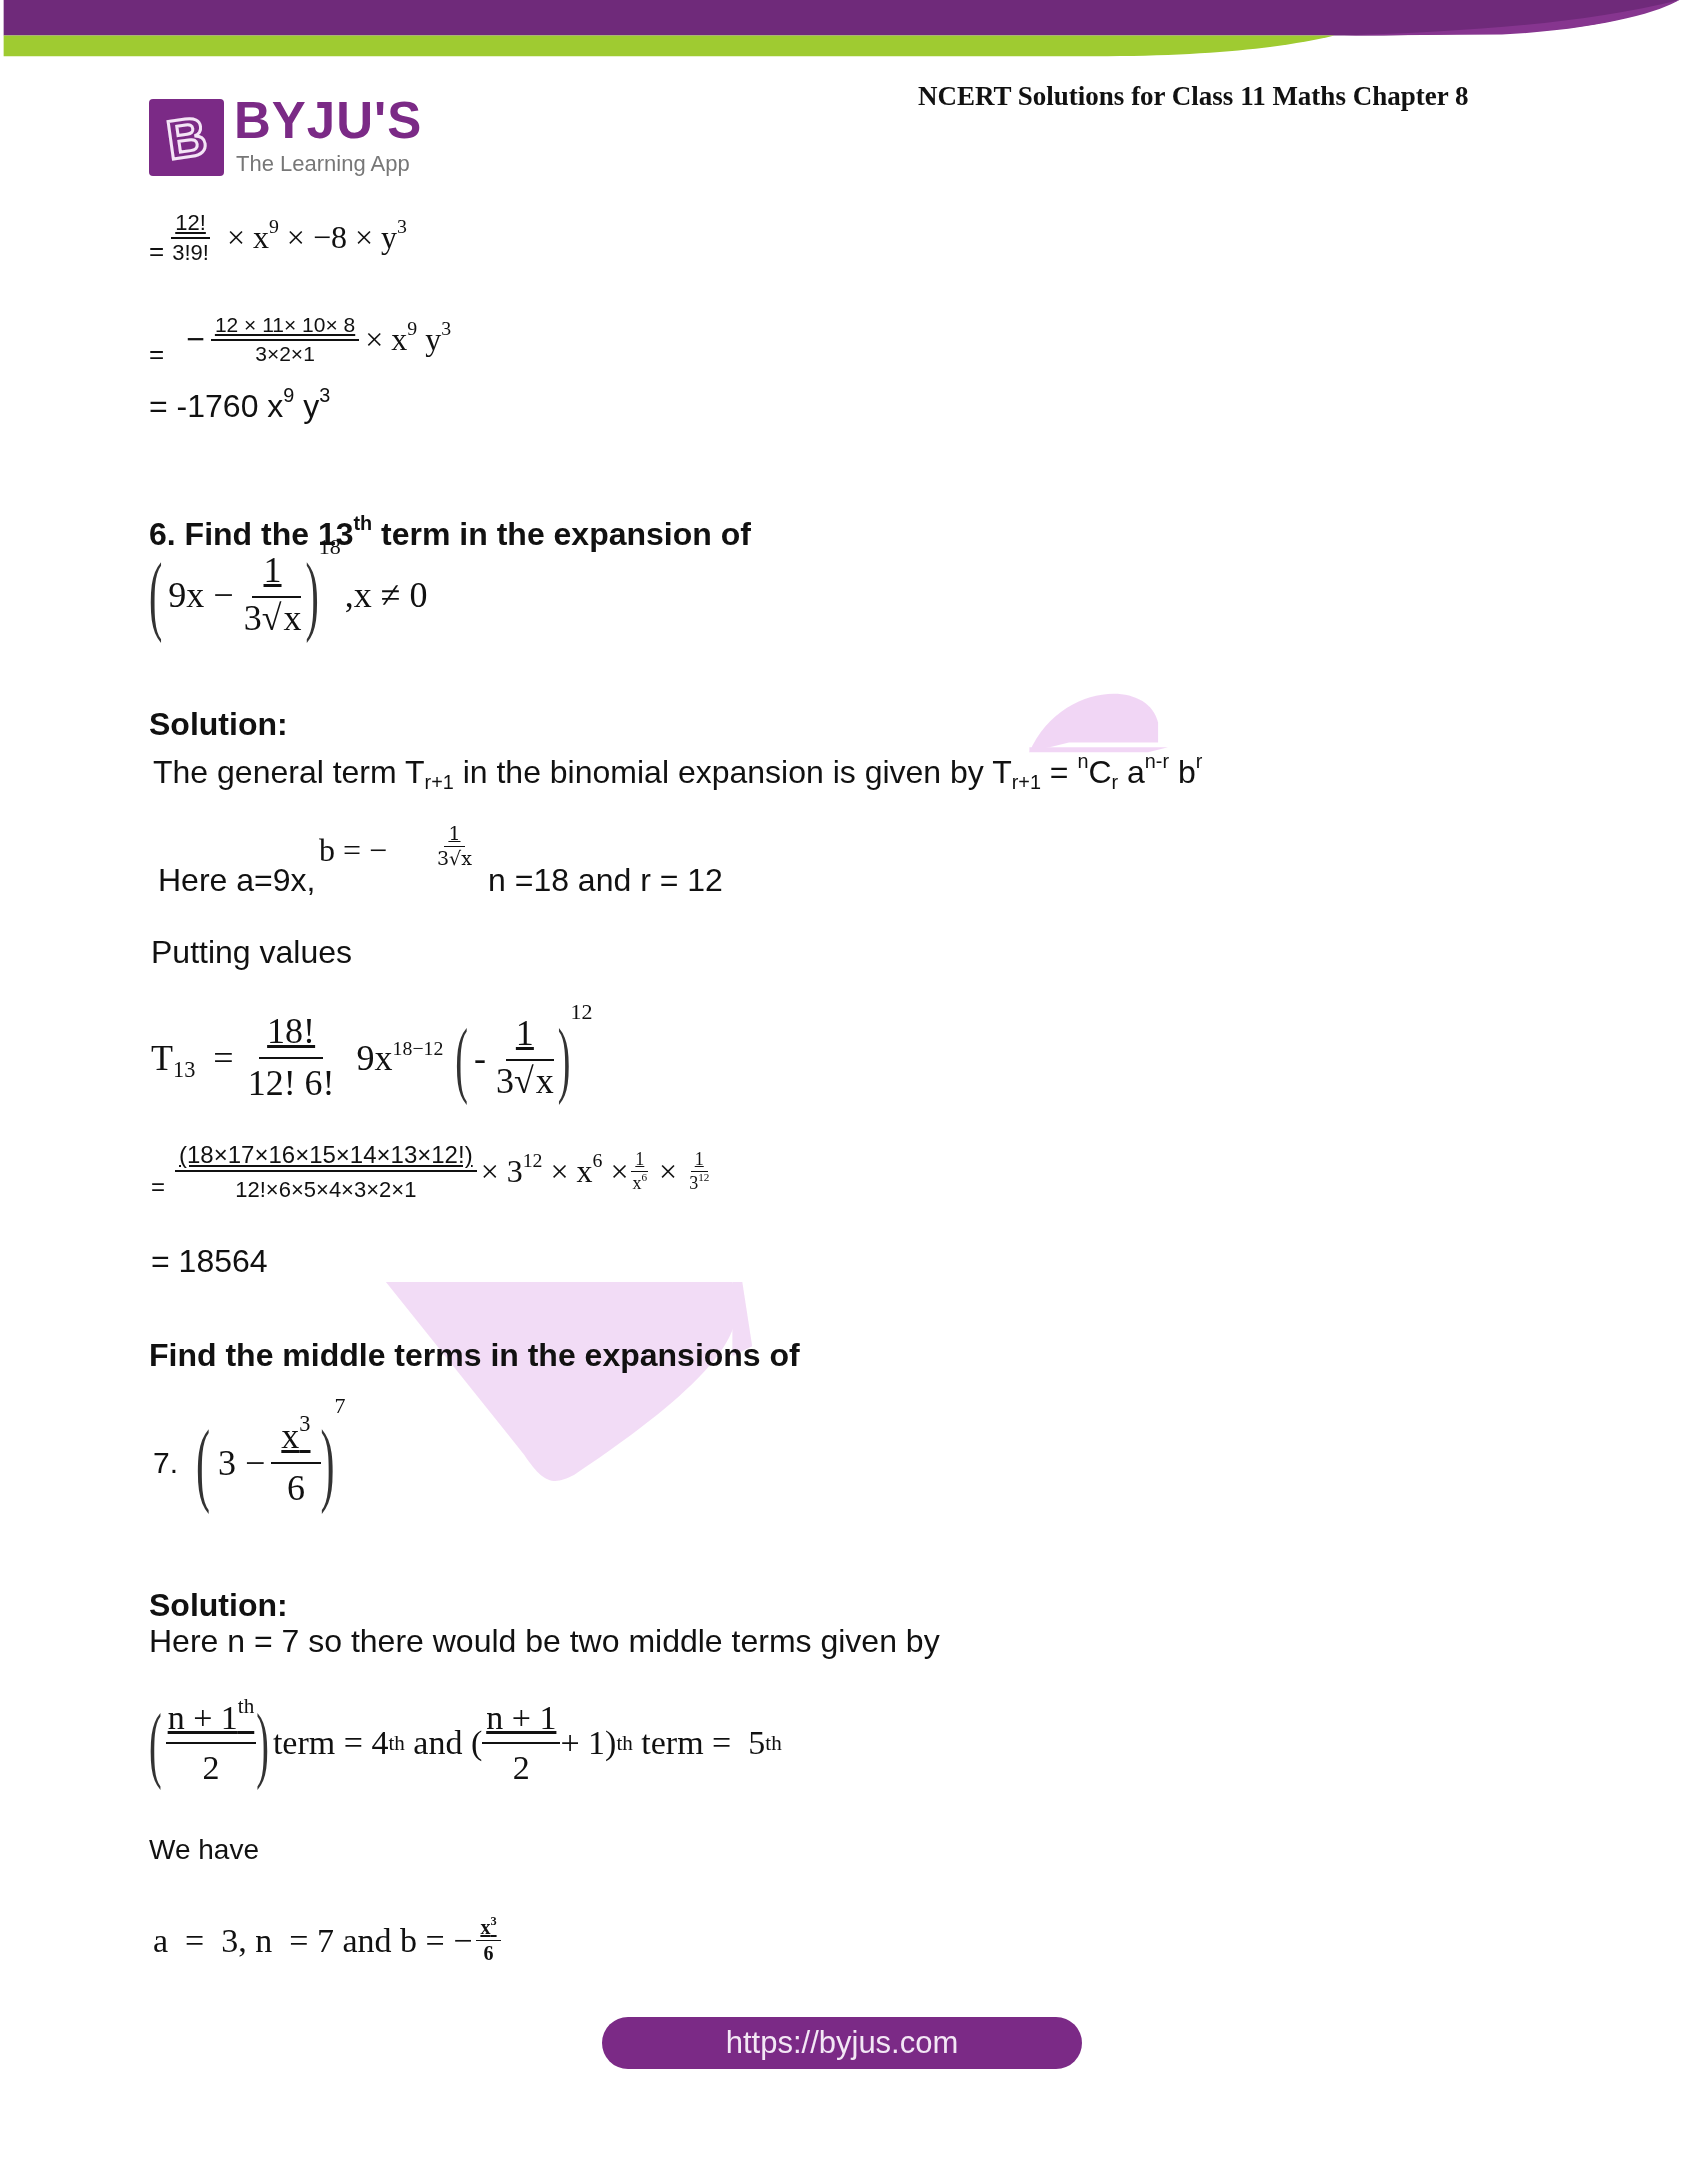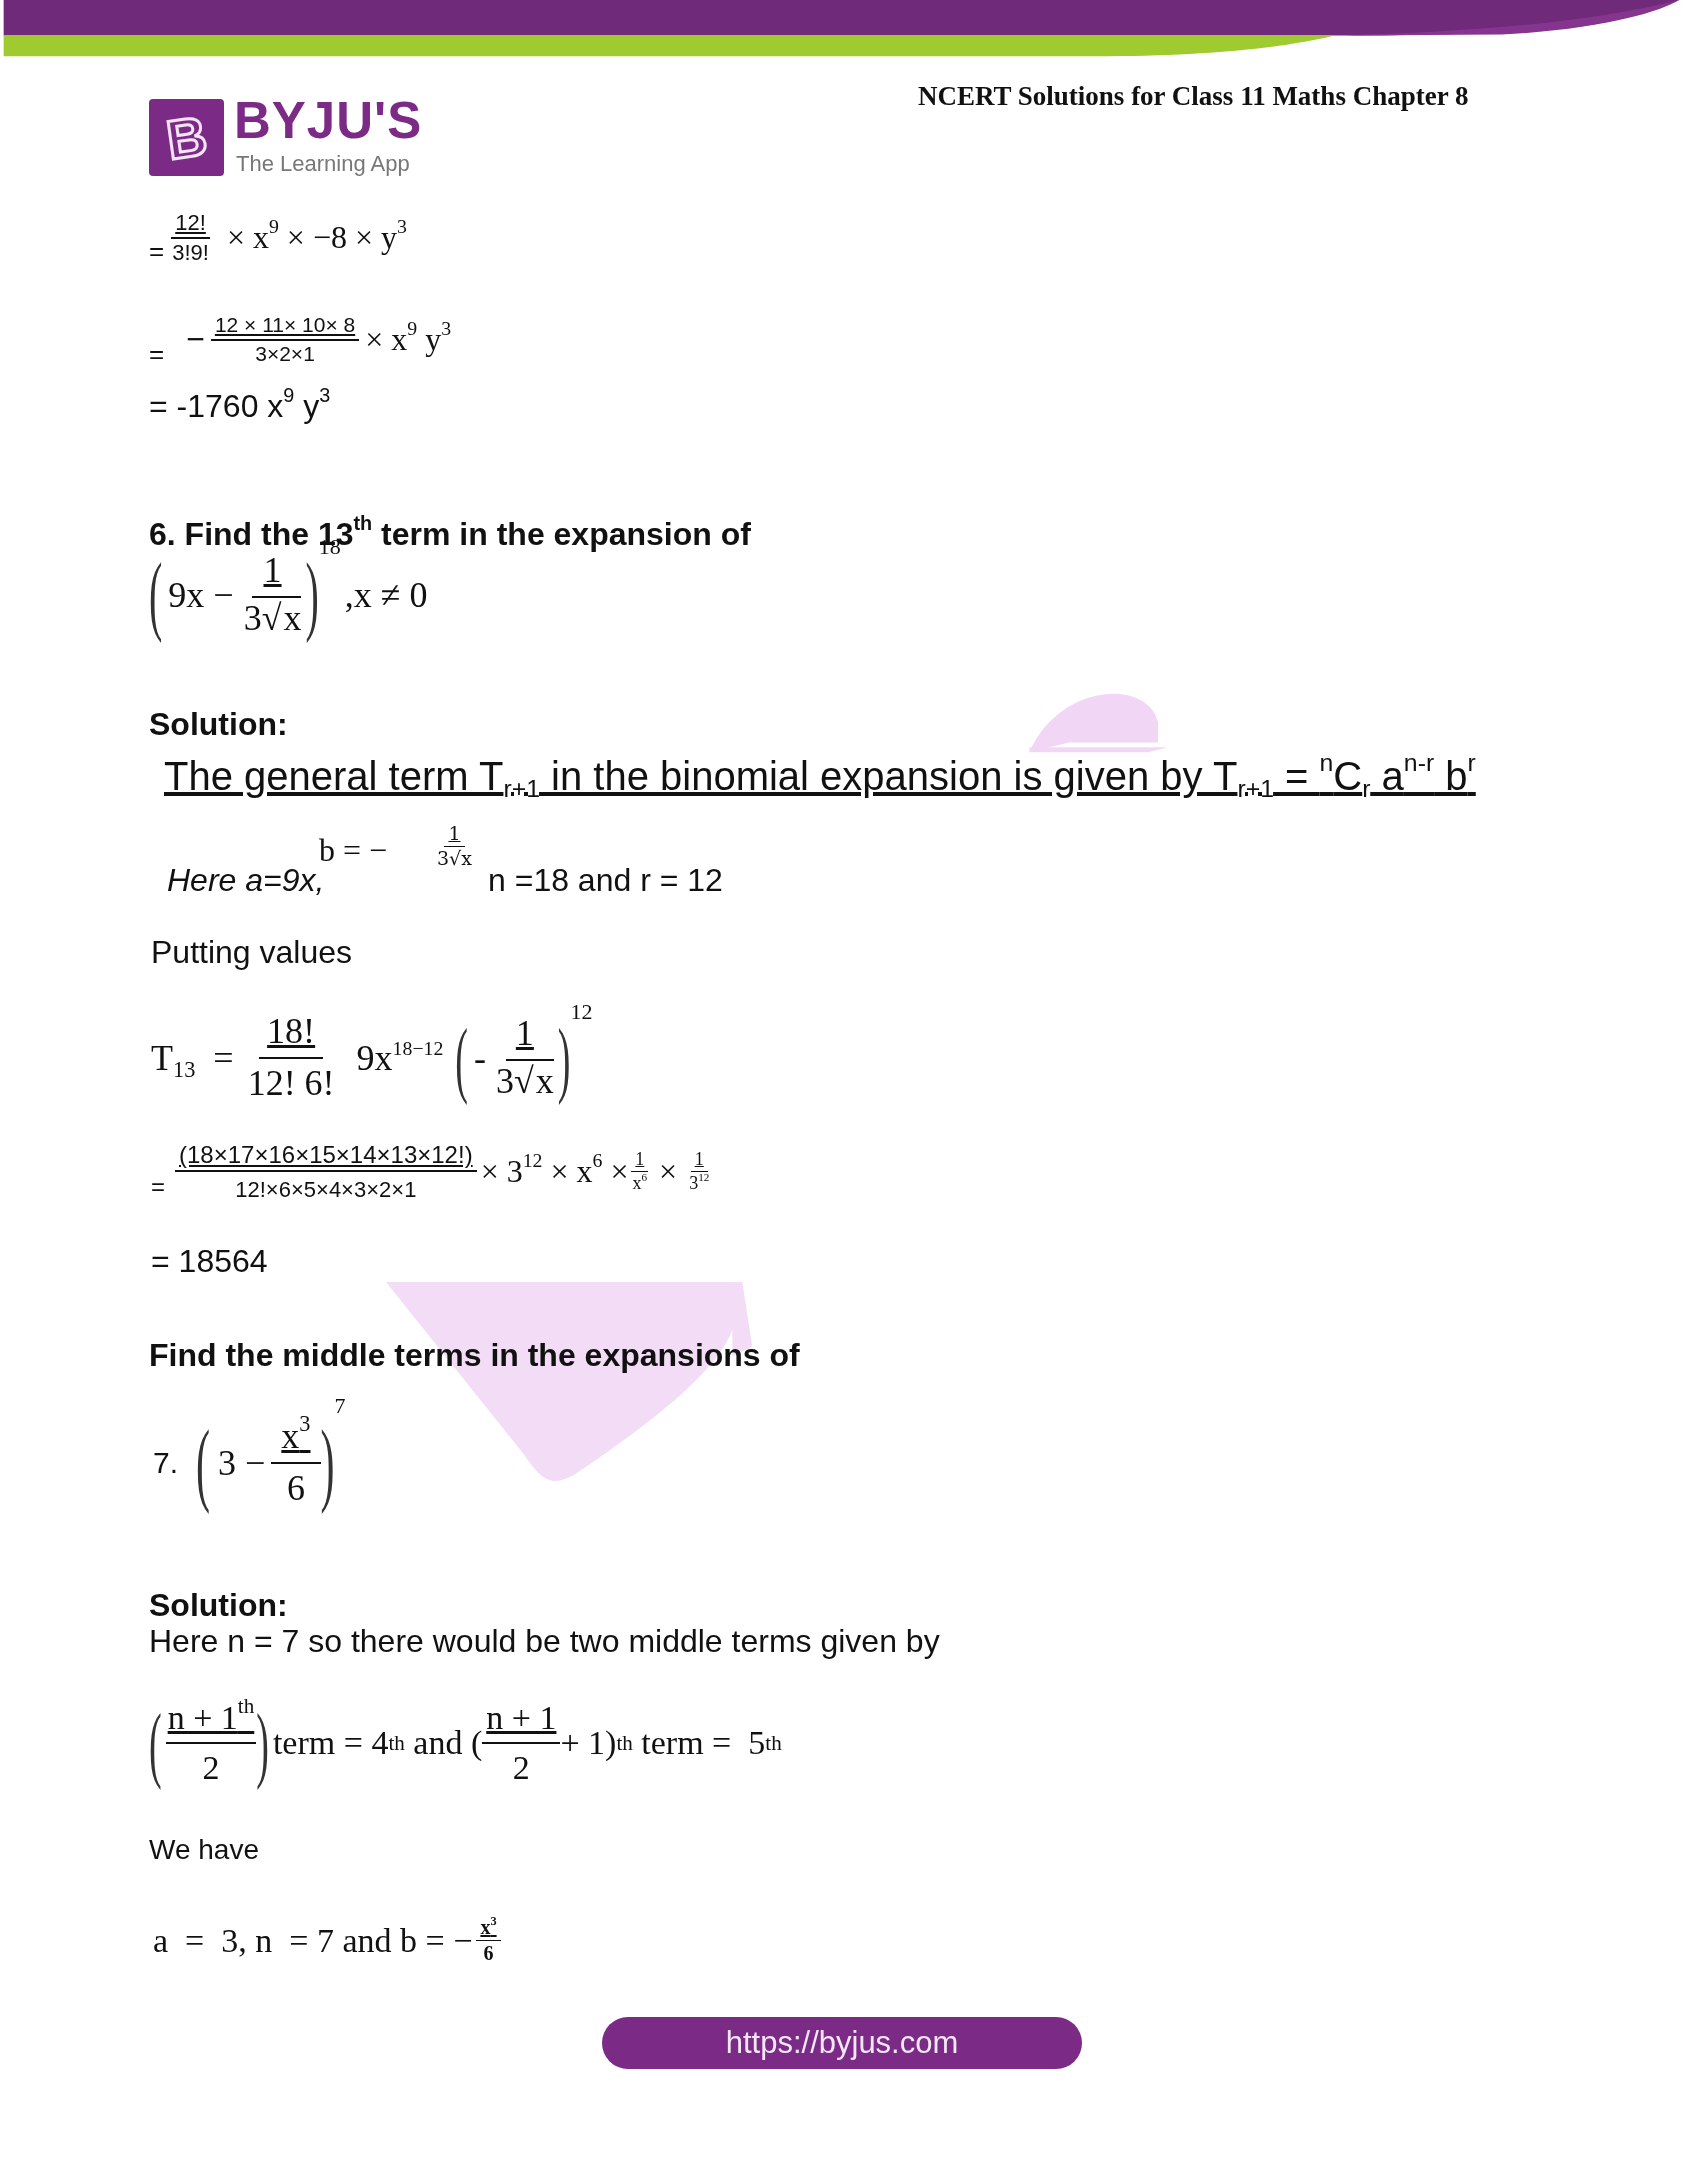--- a/index.html
+++ b/index.html
@@ -83,26 +83,26 @@
     <span class="num" style="padding:0 12px 6px;">1</span>
     <span class="den"><span>3</span><span class="rad">√</span><span class="sqrt">x</span></span>
   </span>
   <span class="paren" style="font-size:40px;">)</span>
   <sup style="font-size:22px; position:relative; top:-48px; vertical-align:baseline;">18</sup>
   <span style="margin-left:4px;">,x ≠ 0</span>
 </div>
 
 <div class="abs cal bold" style="left:149px; top:706px; font-size:32px;">Solution:</div>
 
-<div class="abs cal" style="left:164px; top:754px; font-size:40px; white-space:nowrap;text-decoration:underline;">
+<div class="abs cal" style="left:153px; top:754px; font-size:32px; white-space:nowrap;">
   <span>The general term T</span><sub>r+1</sub><span> in the binomial expansion is given by T</span><sub>r+1</sub><span> = </span><sup>n</sup><span>C</span><sub>r</sub><span> a</span><sup>n-r</sup><span> b</span><sup>r</sup>
 </div>
 
 <div class="abs cal" style="left:151px; top:822px; font-size:32px; height:79px; white-space:nowrap;">
-  <span style="position:absolute; left:16px; top:40px;font-style:italic;">Here a=9x,</span>
+  <span style="position:absolute; left:7px; top:40px;">Here a=9x,</span>
   <span class="serif" style="position:absolute; left:168px; top:10px; font-size:32px;">b =  −</span>
   <span class="frac" style="position:absolute; left:282px; top:2px; font-size:19px; font-family:'DejaVu Serif',serif;">
     <span class="num" style="border-bottom-width:1px;">1</span>
     <span class="den">3√x</span>
   </span>
   <span style="position:absolute; left:337px; top:40px;"> n =18 and r = 12</span>
 </div>
 
 <div class="abs cal" style="left:151px; top:934px; font-size:32px;">Putting values</div>
 

